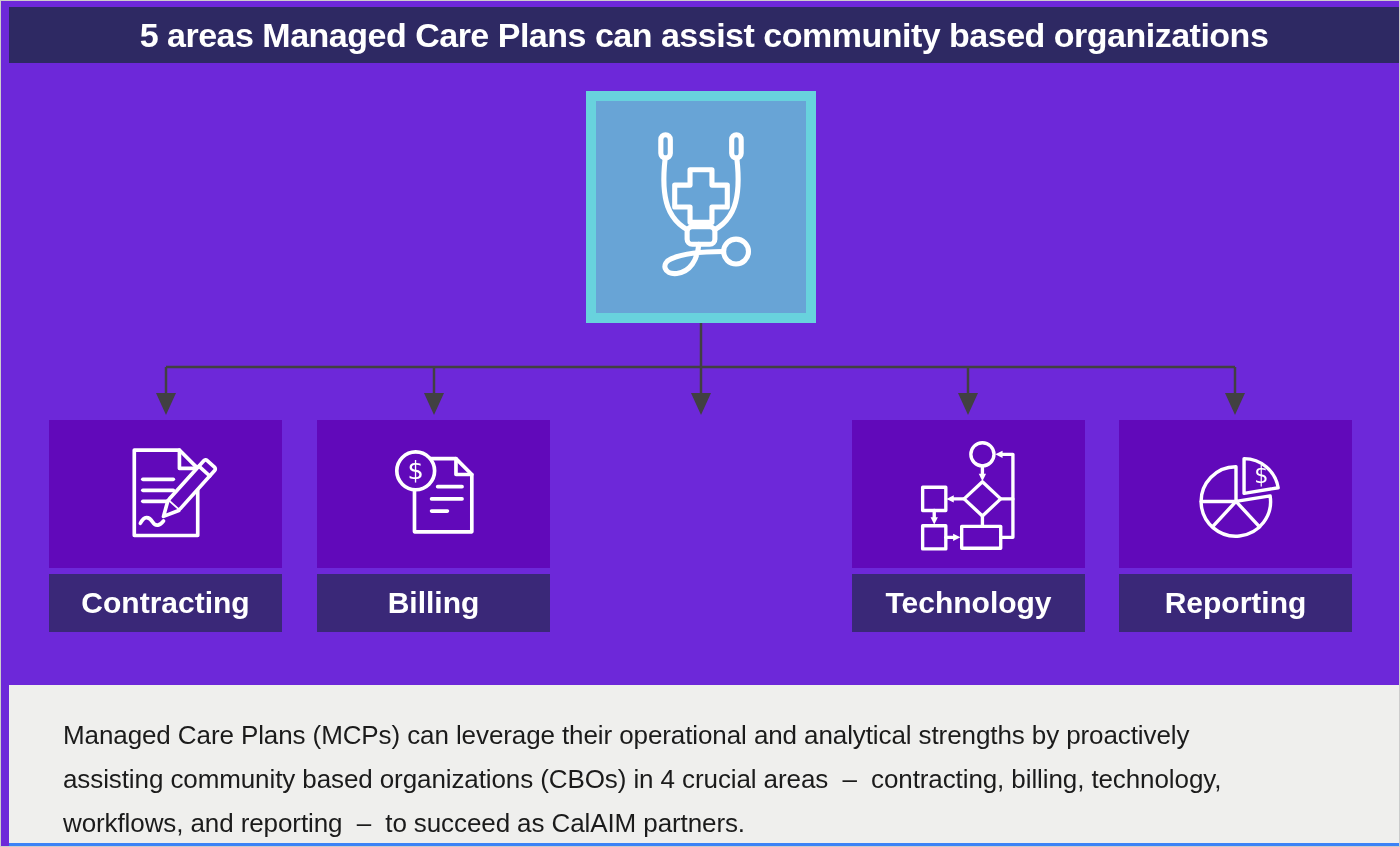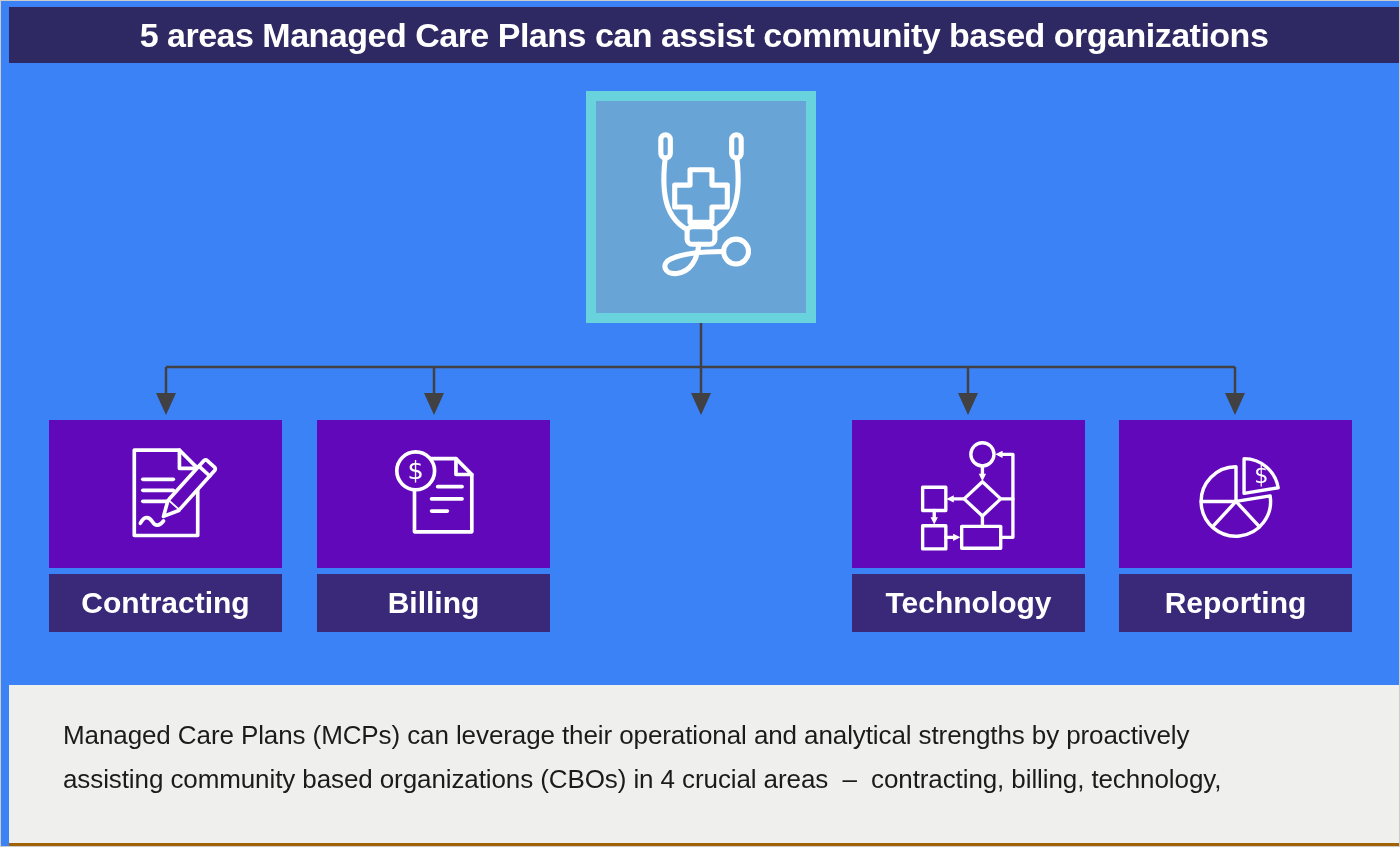--- a/index.html
+++ b/index.html
@@ -3,21 +3,21 @@
 <meta charset="utf-8">
 <style>
   * { margin: 0; padding: 0; box-sizing: border-box; }
   html,body { background: #ffffff; }
   body { font-family: "Liberation Sans", "DejaVu Sans", sans-serif; }
 
   .page {
     position: relative;
     width: 1400px;
     height: 847px;
-    background: #3b82f6;
+    background: #6d28d9;
     border: 1px solid #cccccc;
     overflow: hidden;
     padding-left: 24px;
   }
 
   
   .title-bar {
     position: absolute;
     top: 6px; left: 8px; right: 0;
     height: 56px;
@@ -80,21 +80,21 @@
     font-weight: 700;
     white-space: nowrap;
     text-align: right;
   }
 
   
   .summary-band {
     position: absolute;
     left: 8px; right: 0; top: 684px; bottom: 0;
     background: #EFEFED;
-    border-bottom: 3px solid #a16207;
+    border-bottom: 3px solid #3b82f6;
     padding: 28px 40px 0 54px;
   }
   .summary-band .line {
     color: #1b1b1b;
     font-size: 26px;
     line-height: 44px;
     letter-spacing: -0.1px;
     white-space: pre;
   }
 
@@ -219,15 +219,16 @@
       </svg>
     </div>
     <div class="label-bar">
       <span>Reporting</span>
     </div>
   </div>
 
   <footer class="summary-band">
     <div class="line">Managed Care Plans (MCPs) can leverage their operational and analytical strengths by proactively</div>
     <div class="line">assisting community based organizations (CBOs) in 4 crucial areas  –  contracting, billing, technology,</div>
+    <div class="line">workflows, and reporting  –  to succeed as CalAIM partners.</div>
   </footer>
 
 </div>
 
 </body></html>

